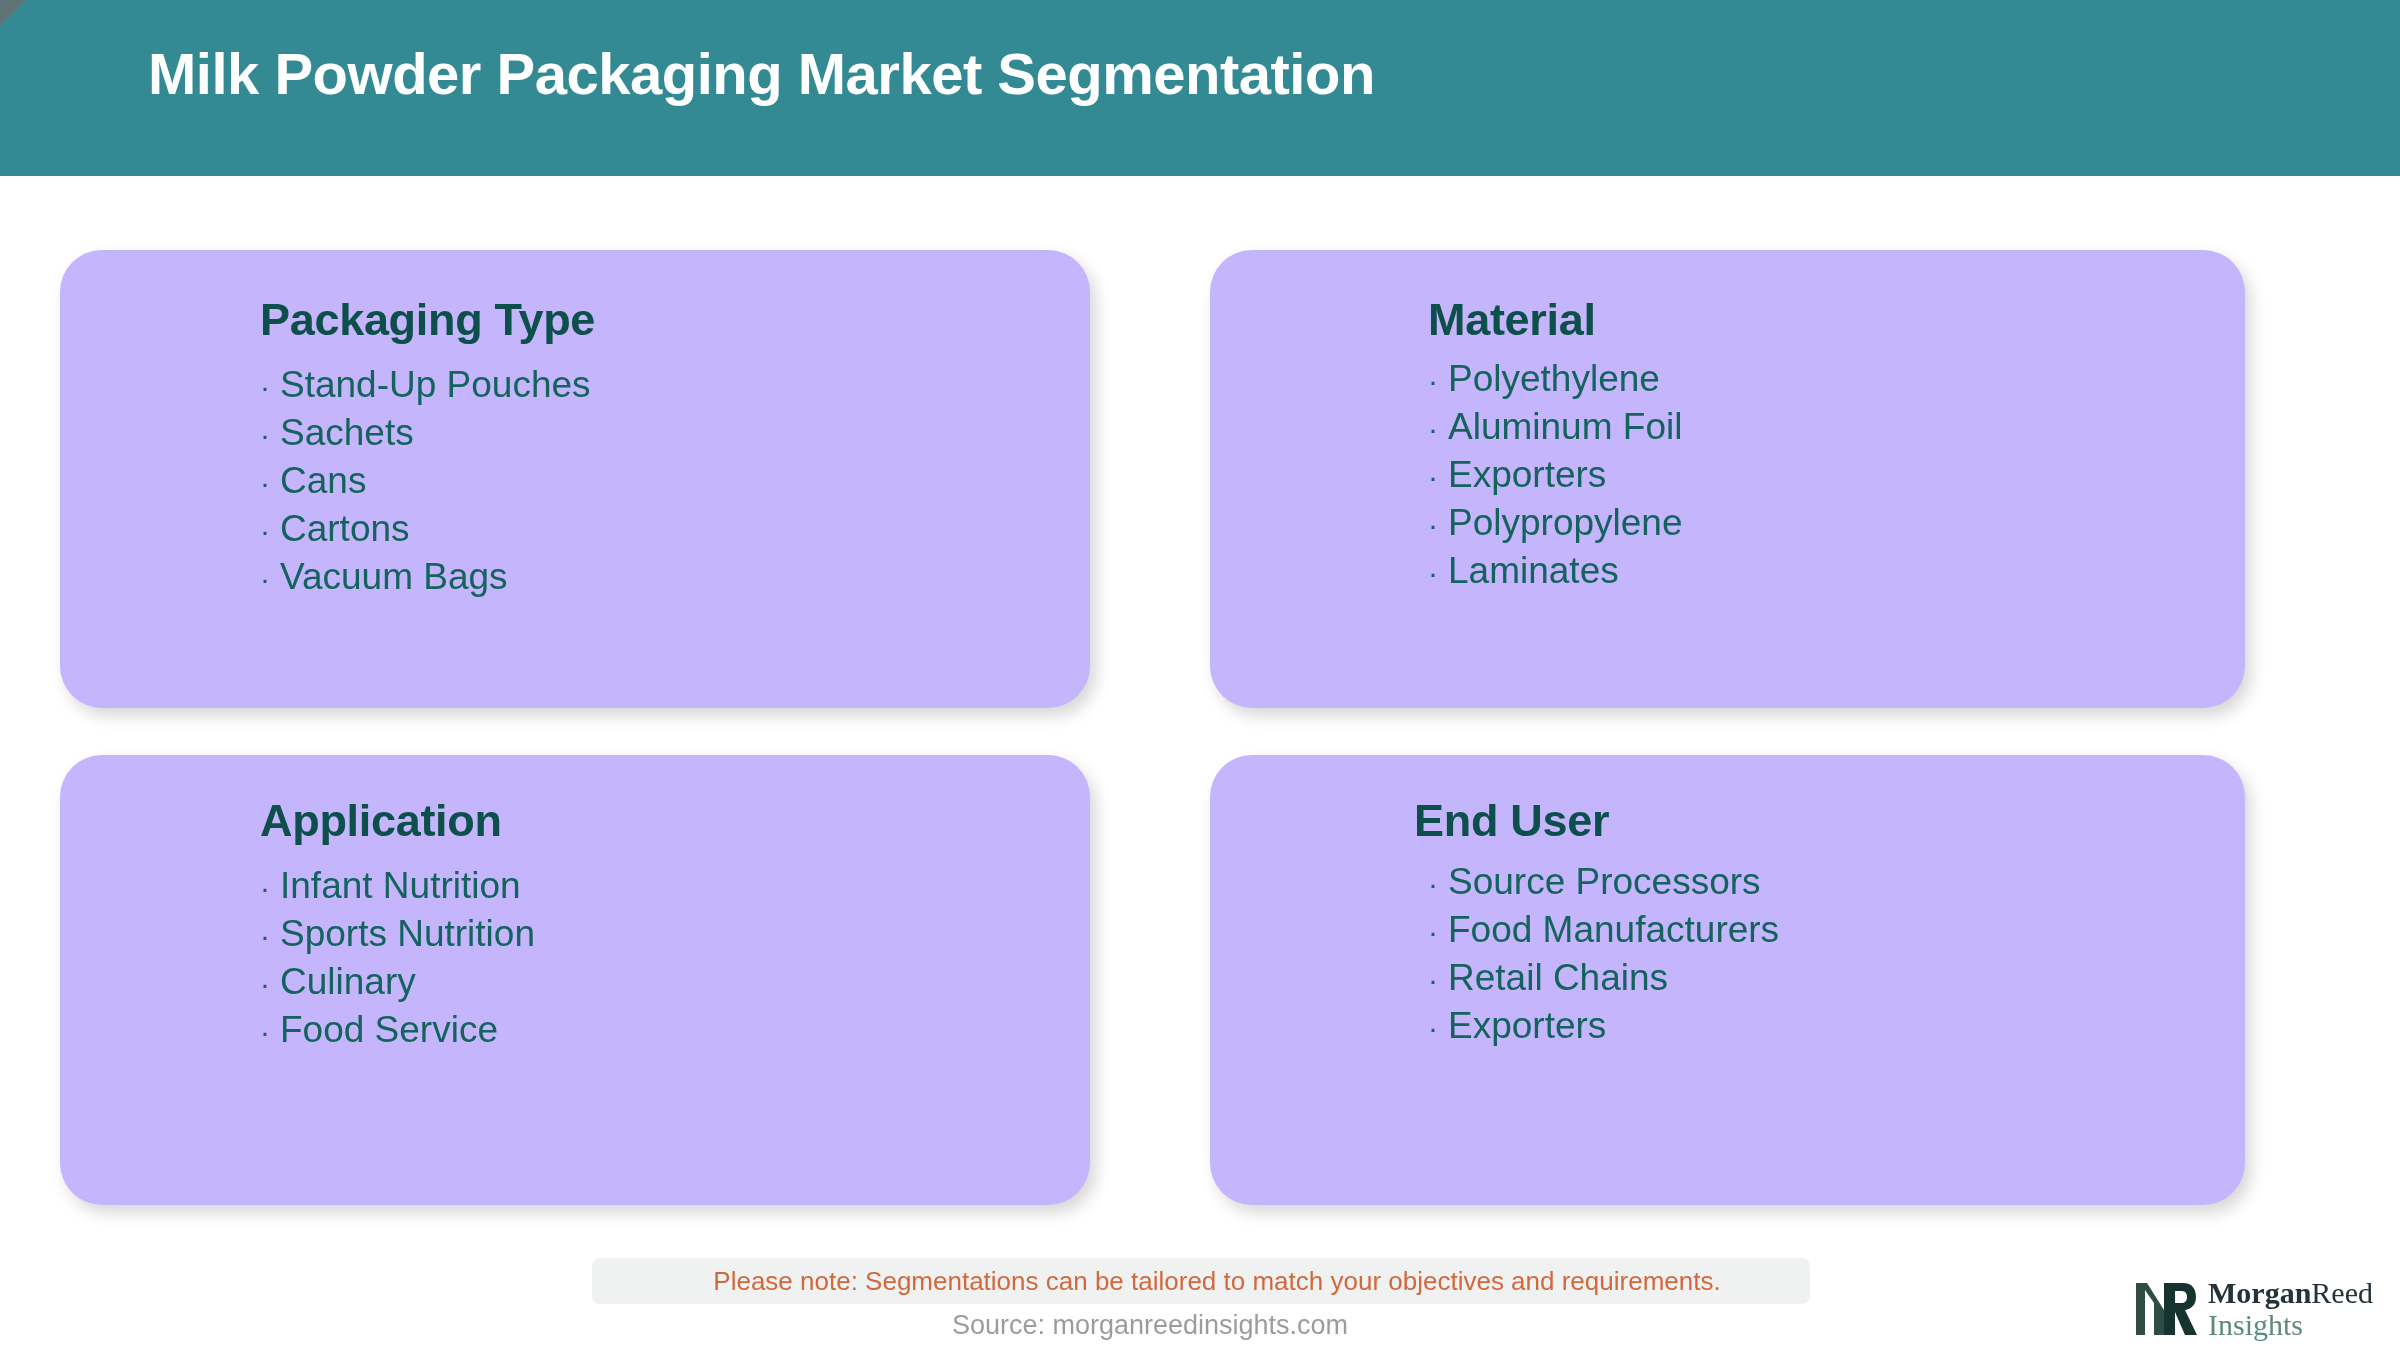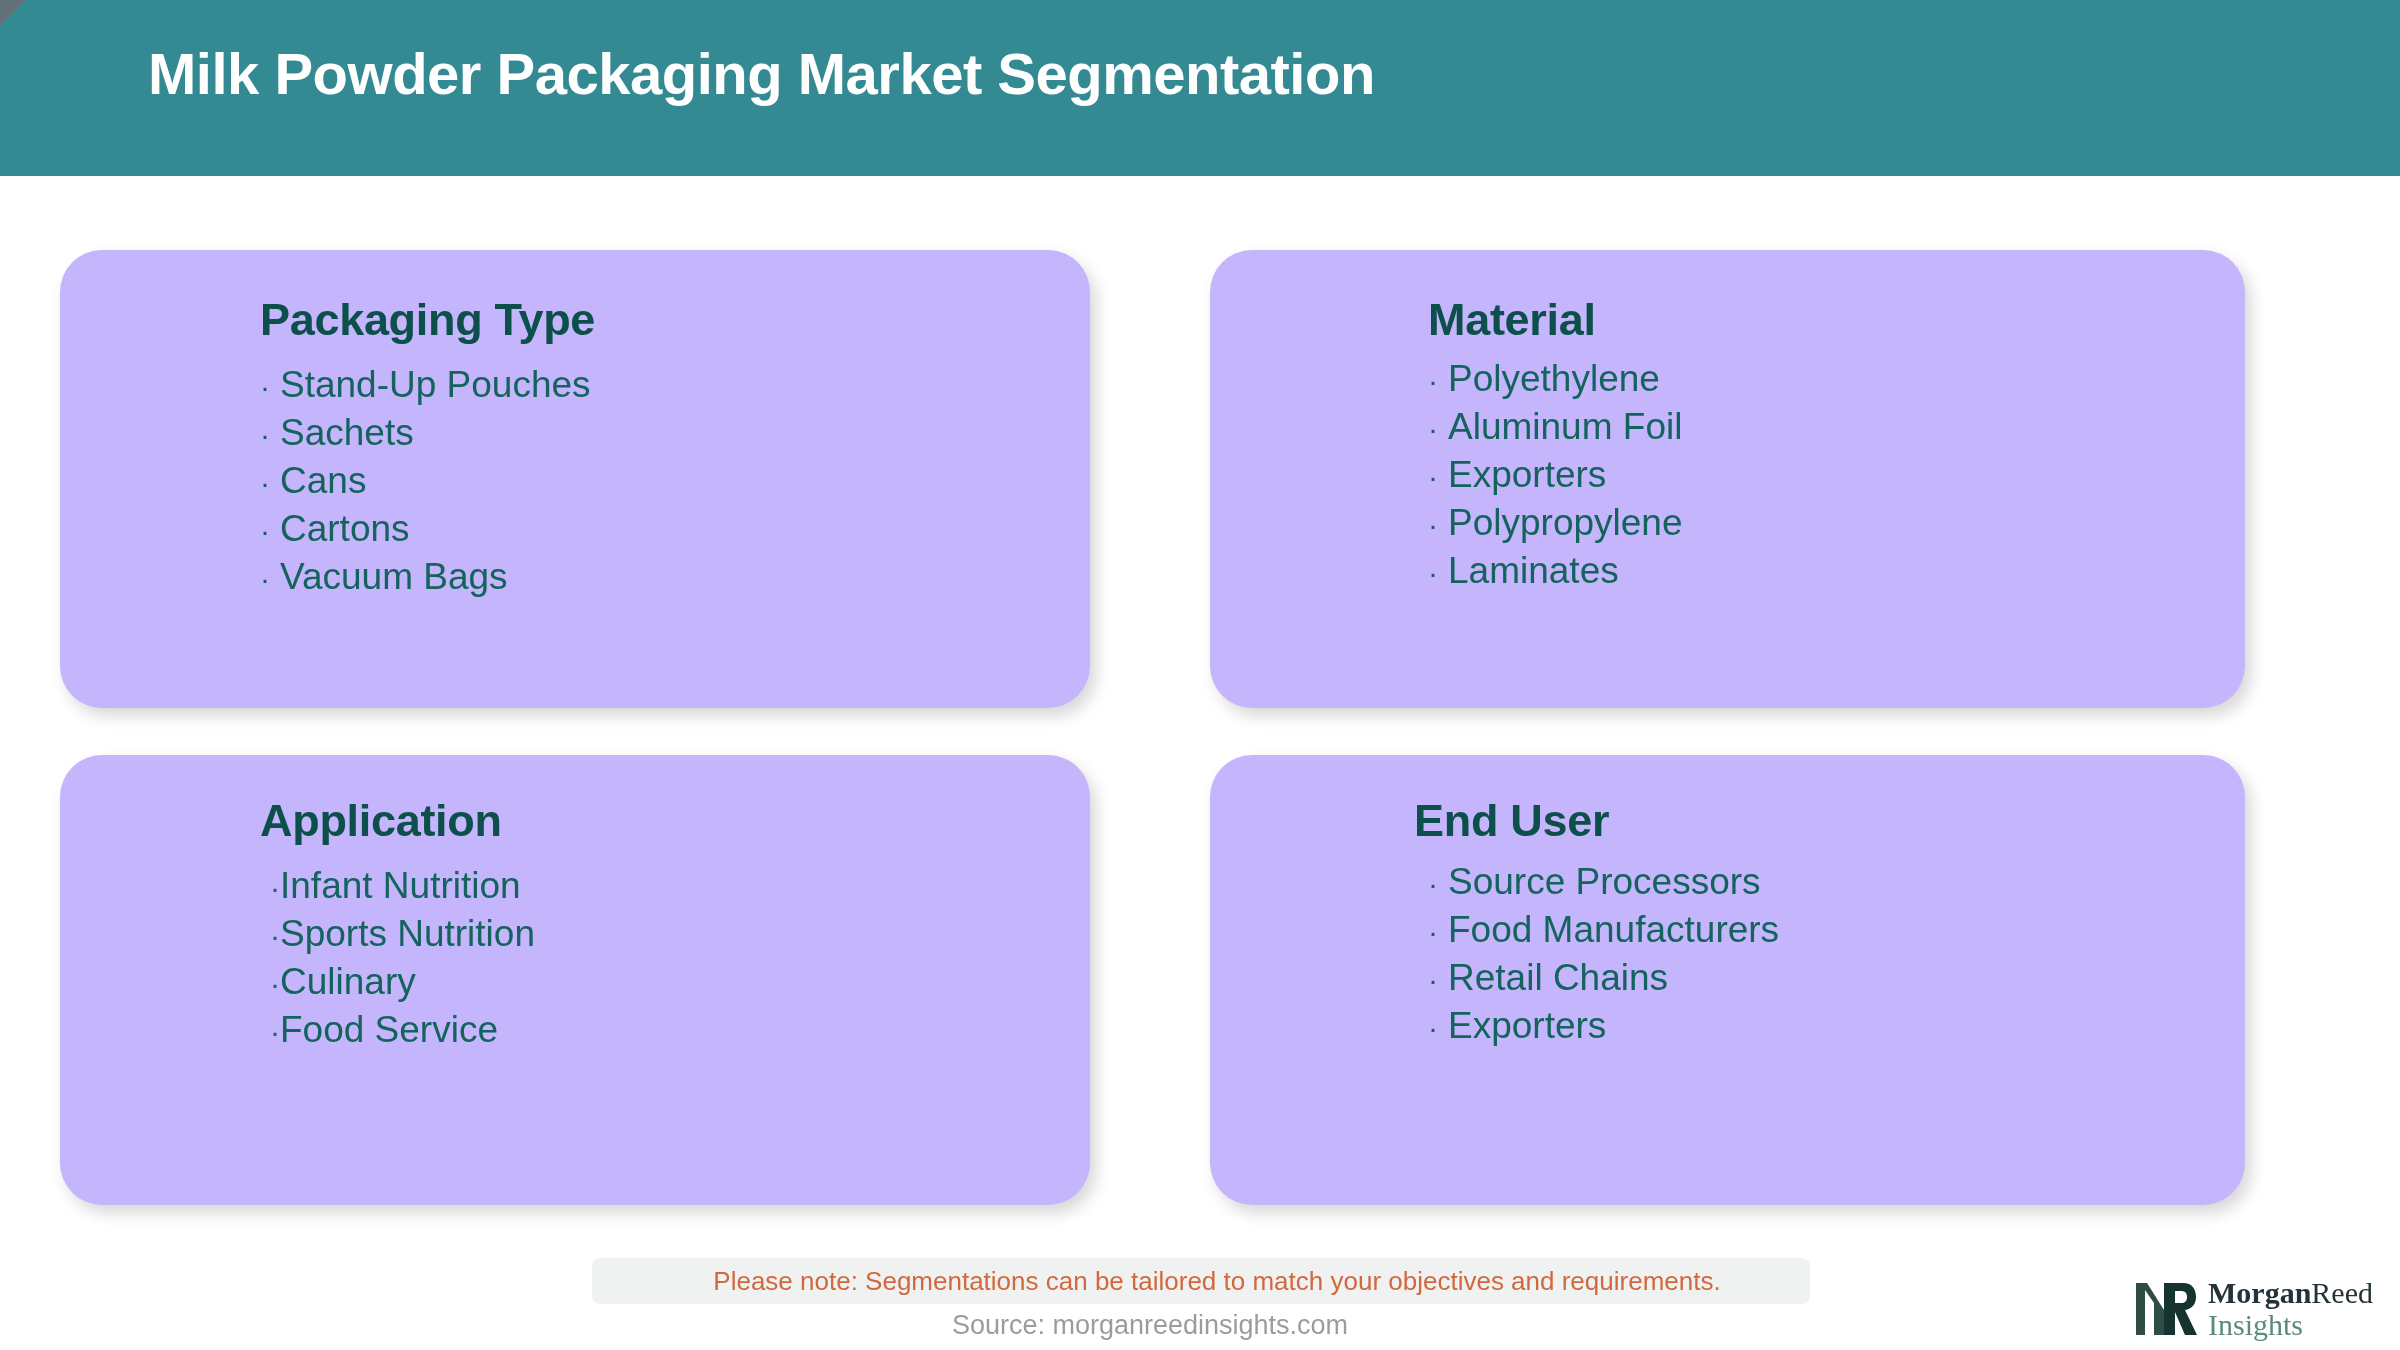--- a/index.html
+++ b/index.html
@@ -50,21 +50,21 @@
   .card {
     position: absolute;
     background: #c4b5fd;
     border-radius: 42px;
     box-shadow: 6px 8px 16px rgba(0,0,0,0.16);
     box-sizing: border-box;
     padding-left: 0;
   }
   #card-0 { left: 60px;   top: 250px;  width: 1030px; height: 458px; }
   #card-1 { left: 1210px; top: 250px;  width: 1035px; height: 458px; }
-  #card-2 { left: 60px;   top: 755px;  width: 1030px; height: 450px; text-align: right; }
+  #card-2 { left: 60px;   top: 755px;  width: 1030px; height: 450px; }
   #card-3 { left: 1210px; top: 755px;  width: 1035px; height: 450px; }
 
   .card-title {
     position: absolute;
     font-size: 45px;
     font-weight: bold;
     color: #0d4f4a;
     white-space: nowrap;
     letter-spacing: -0.3px;
   }

